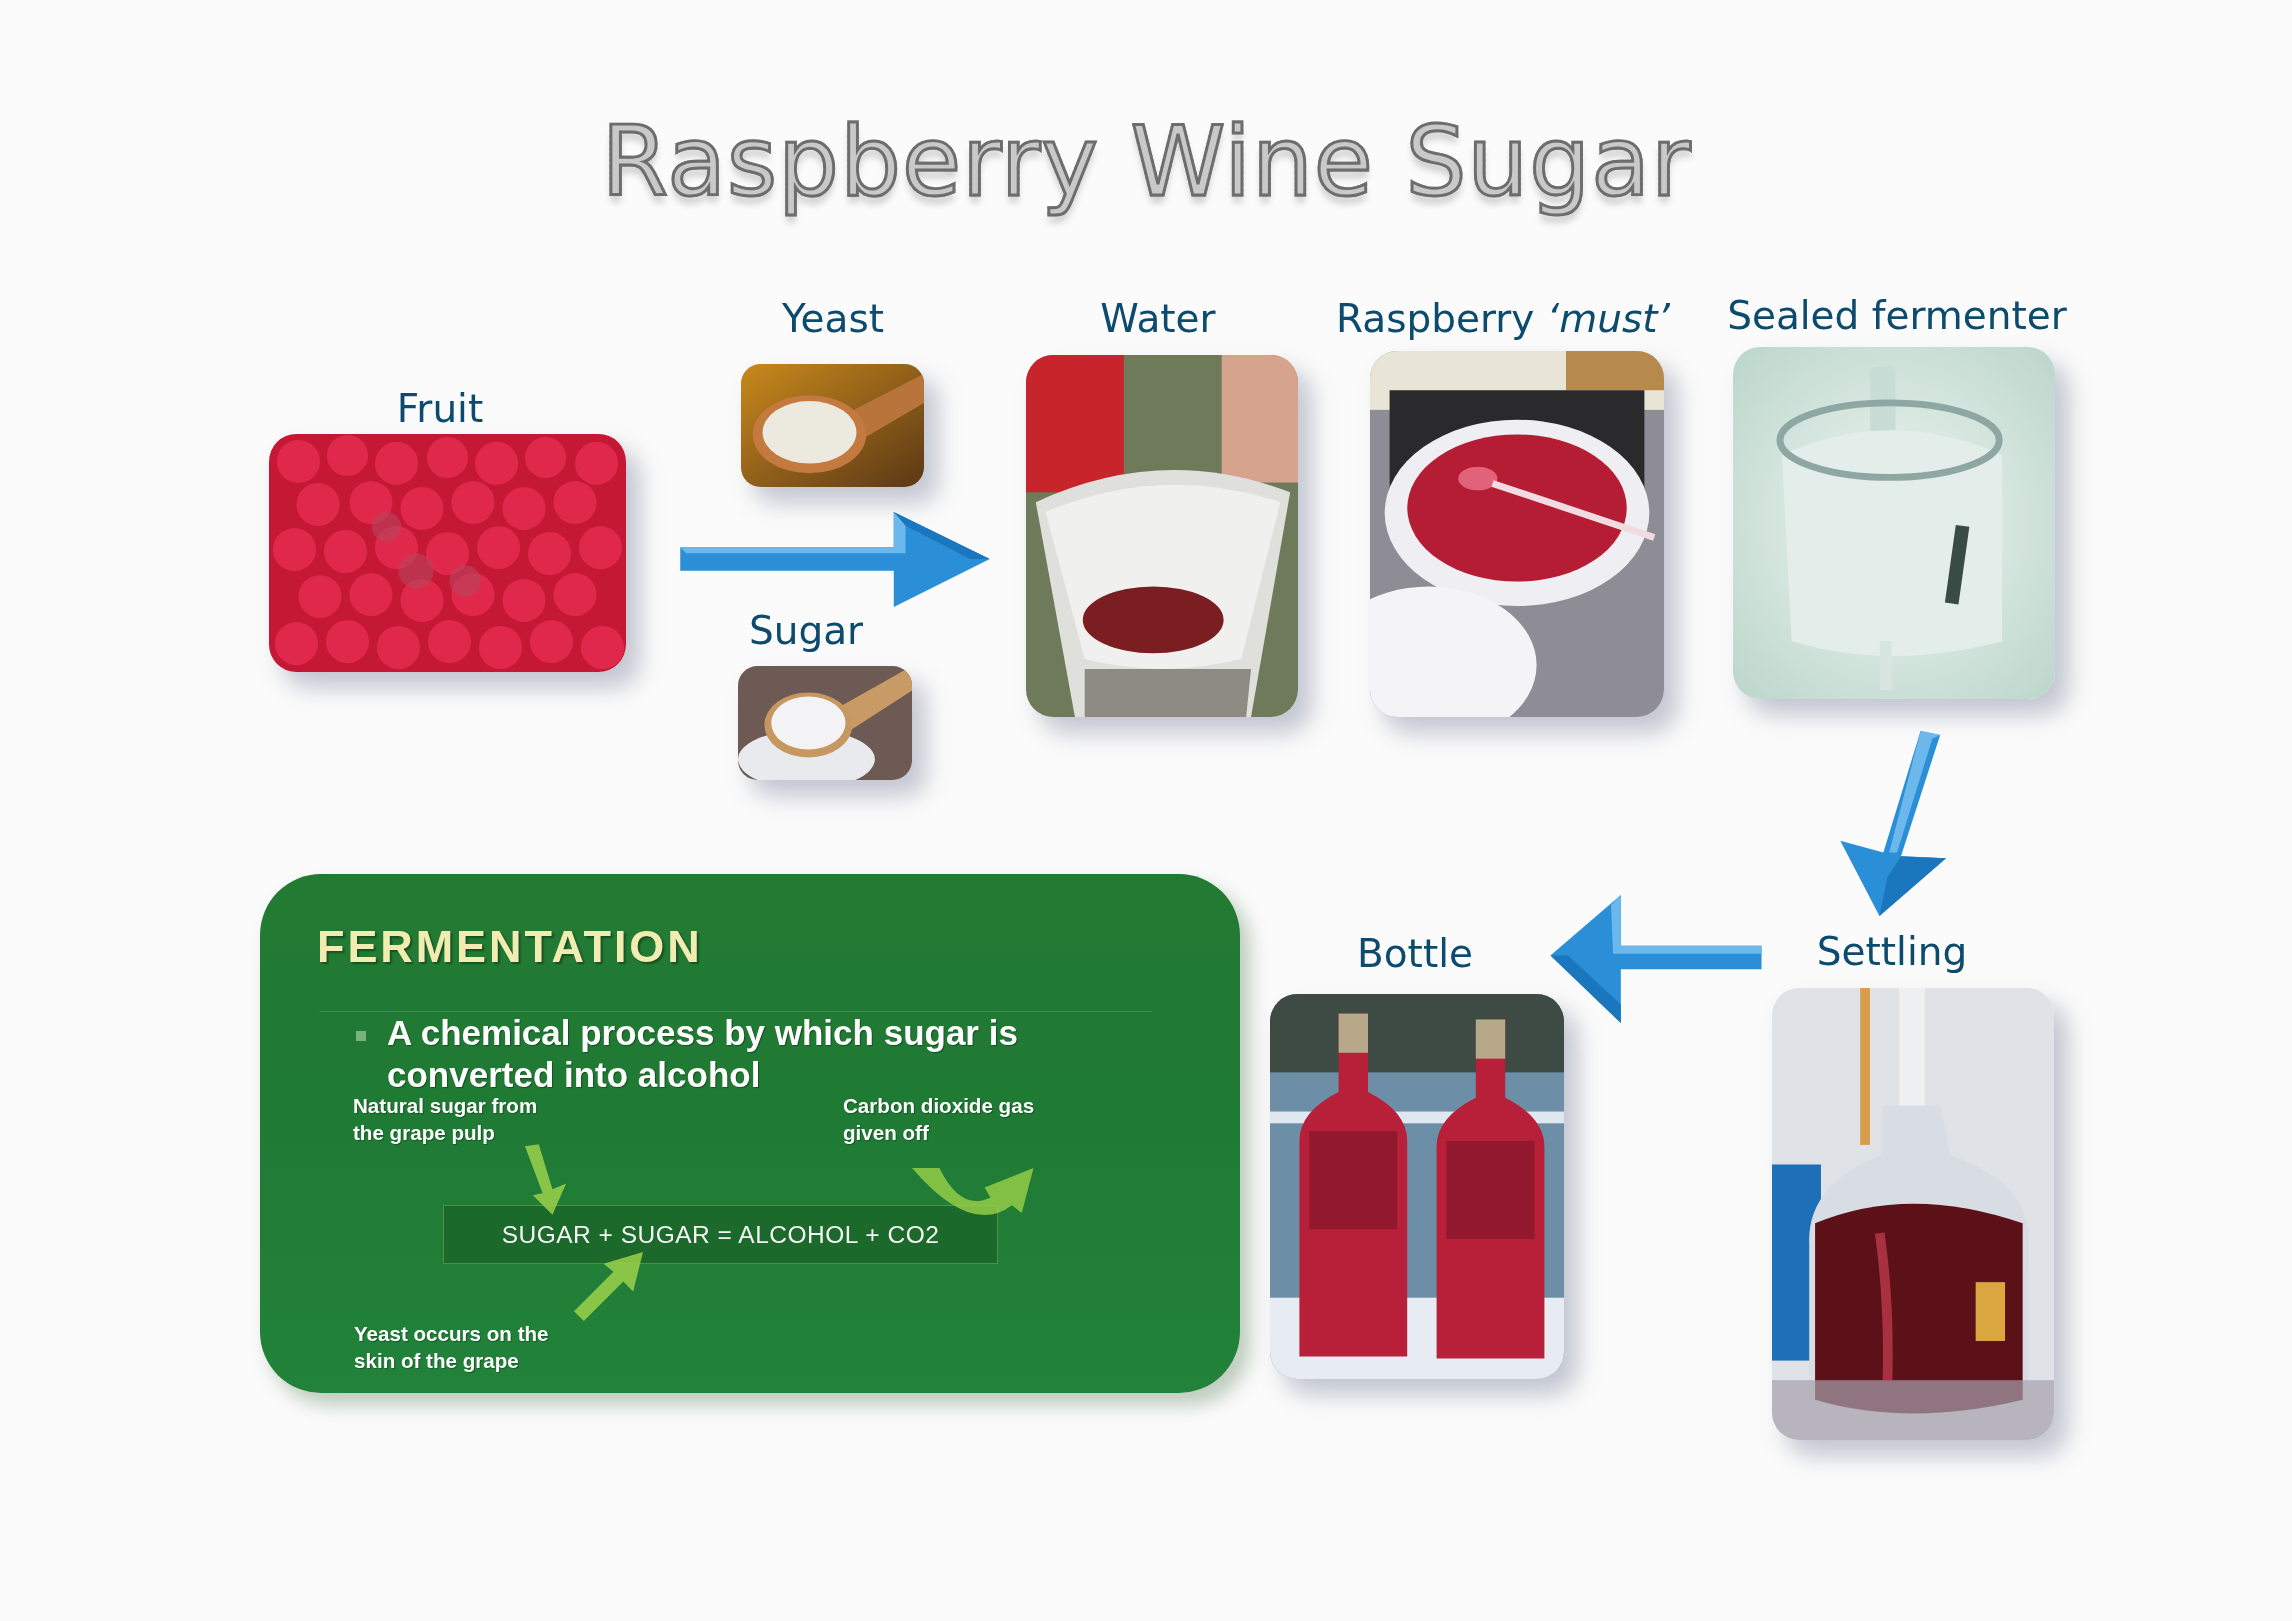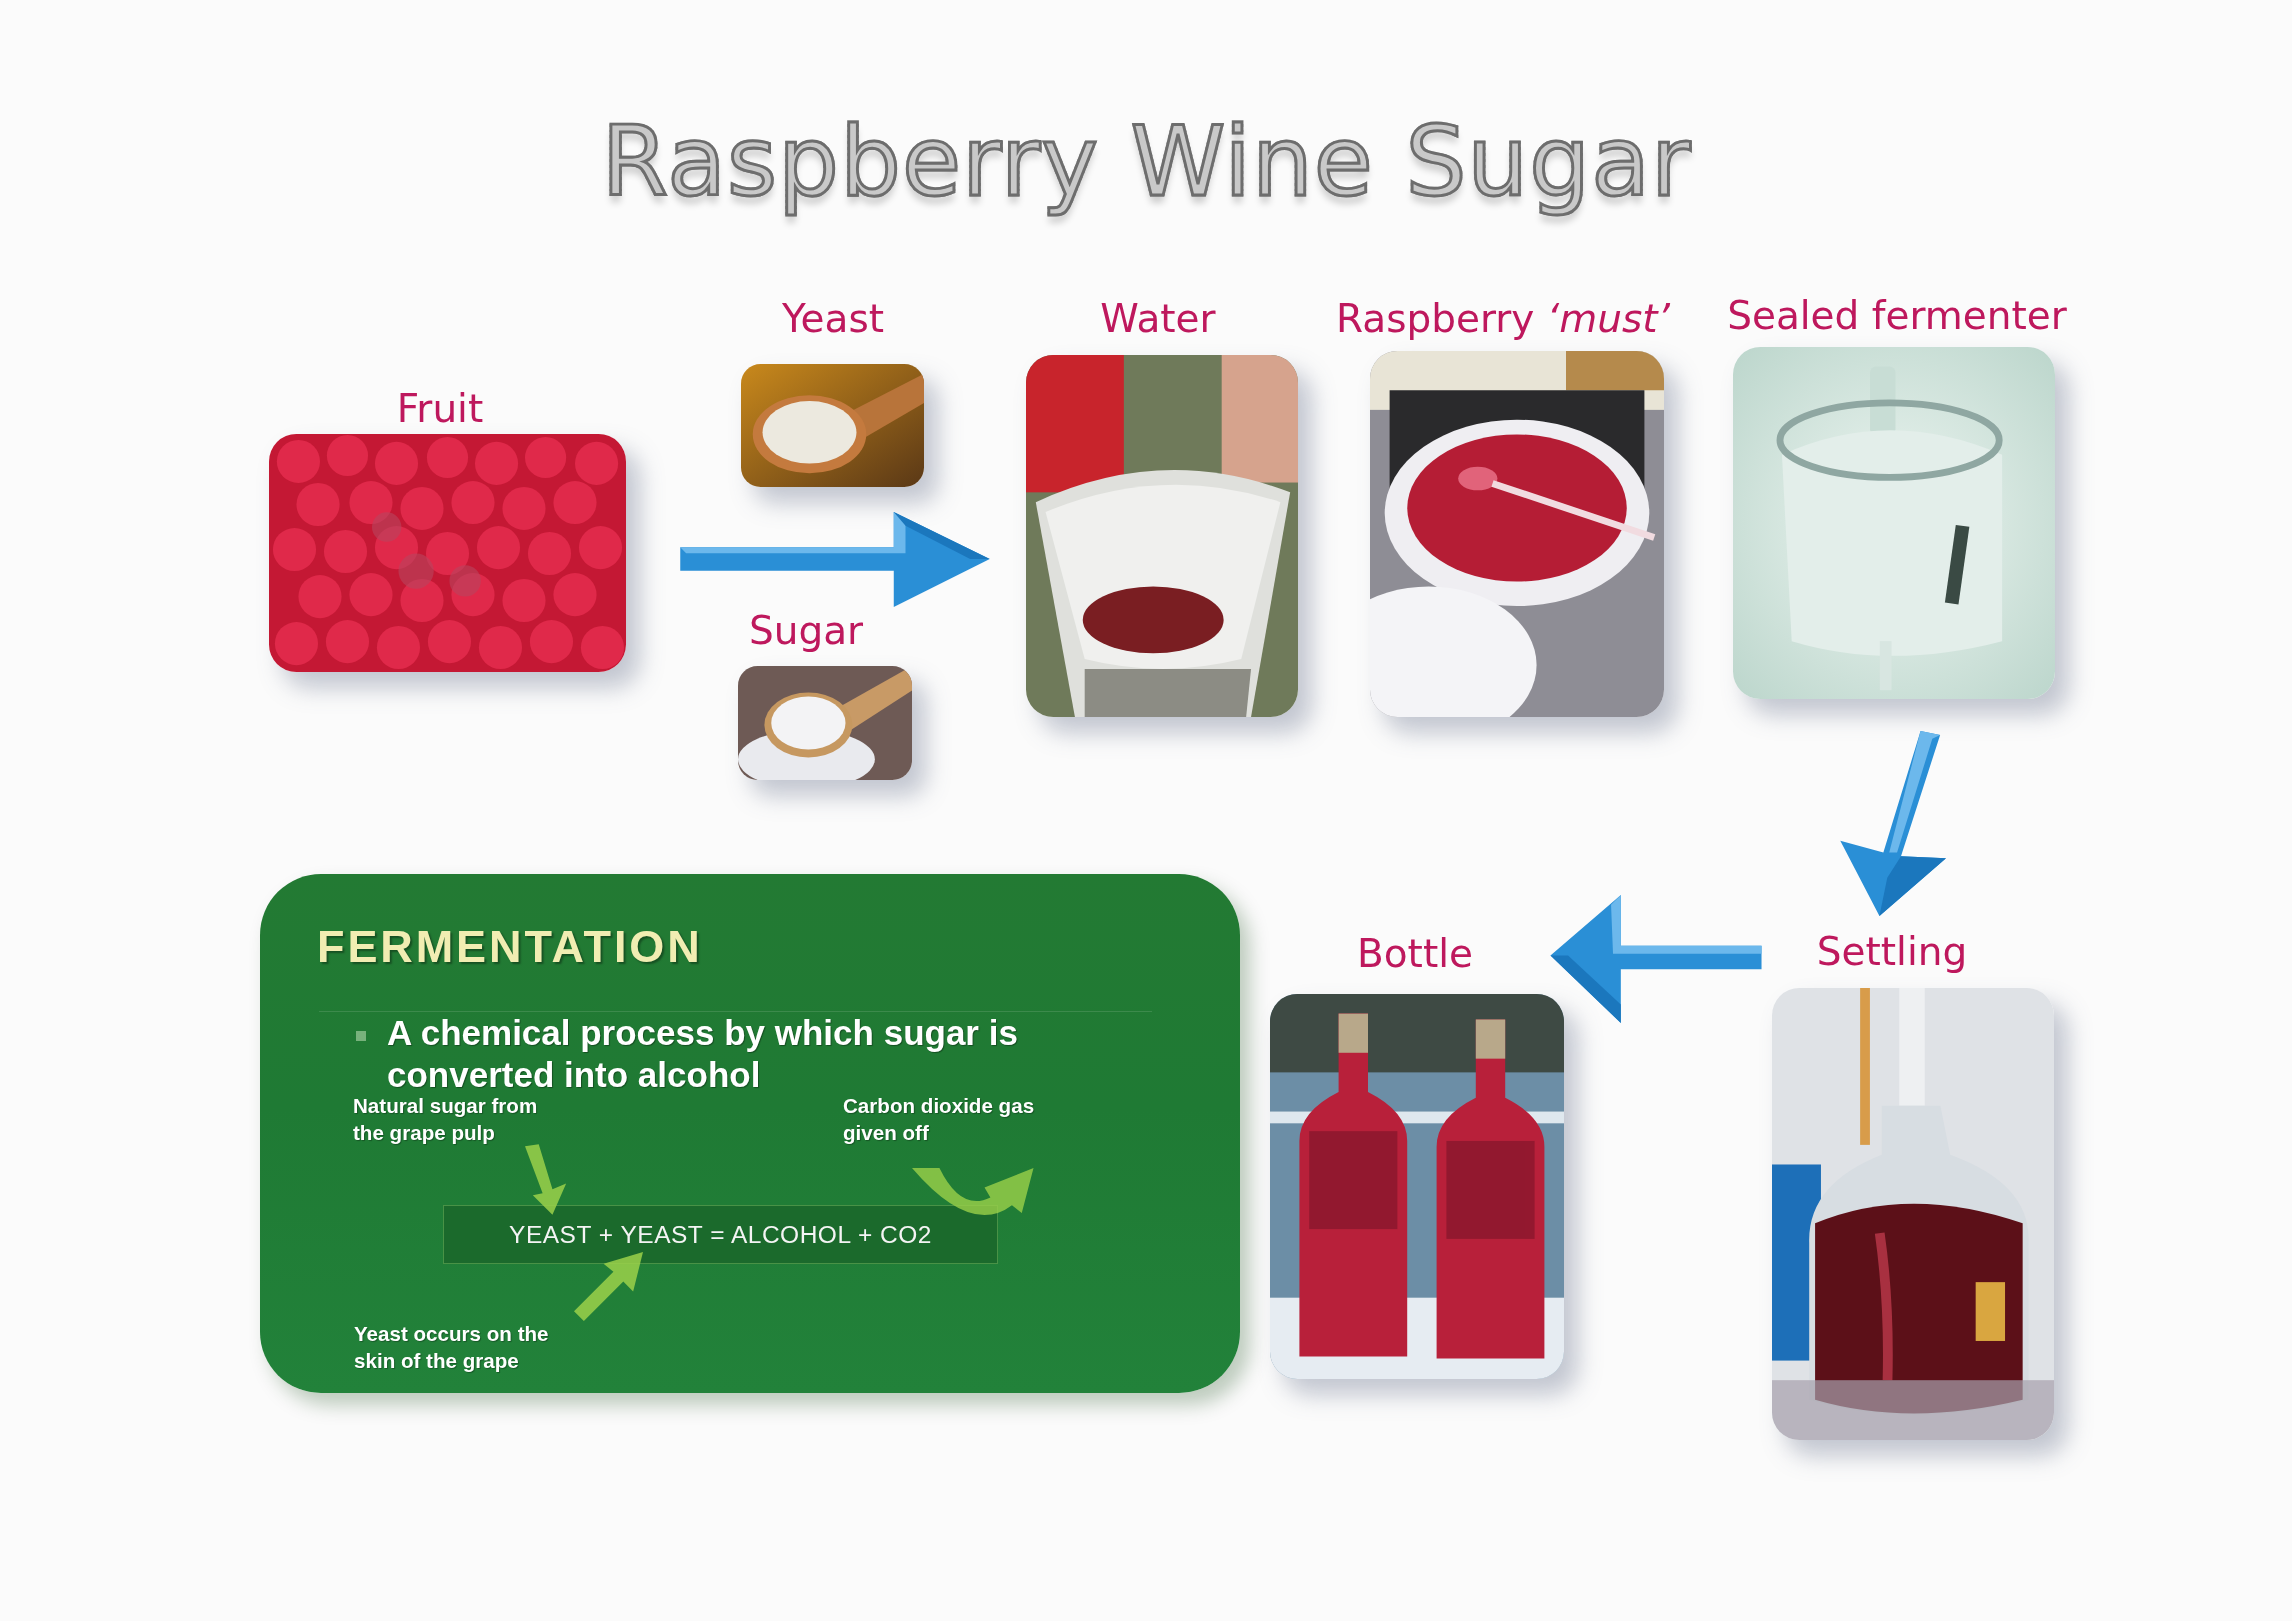--- a/index.html
+++ b/index.html
@@ -8,21 +8,21 @@
   .title {
     left:0; width:2293px; top:106px; text-align:center;
     font-family:"DejaVu Sans", sans-serif; font-size:96px; letter-spacing:1px;
     color:#c9c9c9;
     -webkit-text-stroke:2.9px #6d6d6d;
     text-shadow: 0 7.8px 7.8px rgba(0,0,0,0.18);
     background: repeating-linear-gradient(180deg,#8a8a8a 0 2.9px,#d8d8d8 2.9px 5.9px);
     -webkit-background-clip:text; background-clip:text;
   }
   .label {
-    font-family:"DejaVu Sans", sans-serif; font-size:39px; color:#be185d;
+    font-family:"DejaVu Sans", sans-serif; font-size:39px; color:#0c4a6e;
     text-align:center; white-space:nowrap; transform:translateX(-50%);
   }
   .label i { font-style:italic; }
   .photo {
     border-radius:27.4px; overflow:hidden;
     box-shadow: 13.7px 15.7px 23.5px rgba(90,100,130,0.35);
   }
   .photo svg { width:100%; height:100%; display:block; }
   .arrow svg { width:100%; height:100%; display:block; overflow:visible; }
   .green-box {
@@ -250,21 +250,21 @@
   <div class="abs note" style="left:583px; top:219px; width:255px; text-align:left;">
     <div>Carbon dioxide gas</div>
     <div>given off</div>
   </div>
   <div class="abs note" style="left:94px; top:447px;">
     <div>Yeast occurs on the</div>
     <div>skin of the grape</div>
   </div>
 
   <div class="abs eq-box">
-    <div class="abs eq-text">YEAST + YEAST = ALCOHOL  + CO2</div>
+    <div class="abs eq-text">SUGAR + SUGAR = ALCOHOL  + CO2</div>
   </div>
 
   <div class="abs green-arrow" style="left:265px; top:270px; width:49px; height:71px;">
     <svg viewBox="0 0 50 72">
         <polygon points="0,2 14,0 28,46 42,40 28,72 8,52 18,50" fill="#9bd14a" opacity="0.85"></polygon>
       </svg>
   </div>
   <div class="abs green-arrow" style="left:314px; top:378px; width:69px; height:69px;">
     <svg viewBox="0 0 70 70">
         <polygon points="0,60 40,20 30,12 70,0 60,40 50,30 10,70" fill="#9bd14a" opacity="0.85"></polygon>

